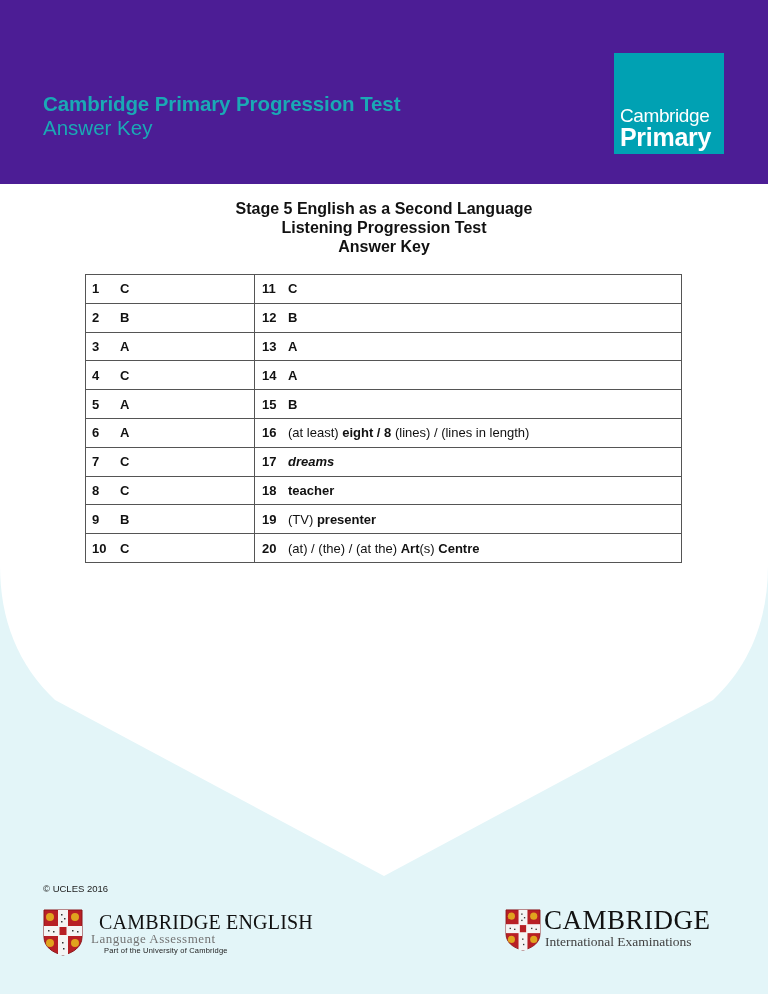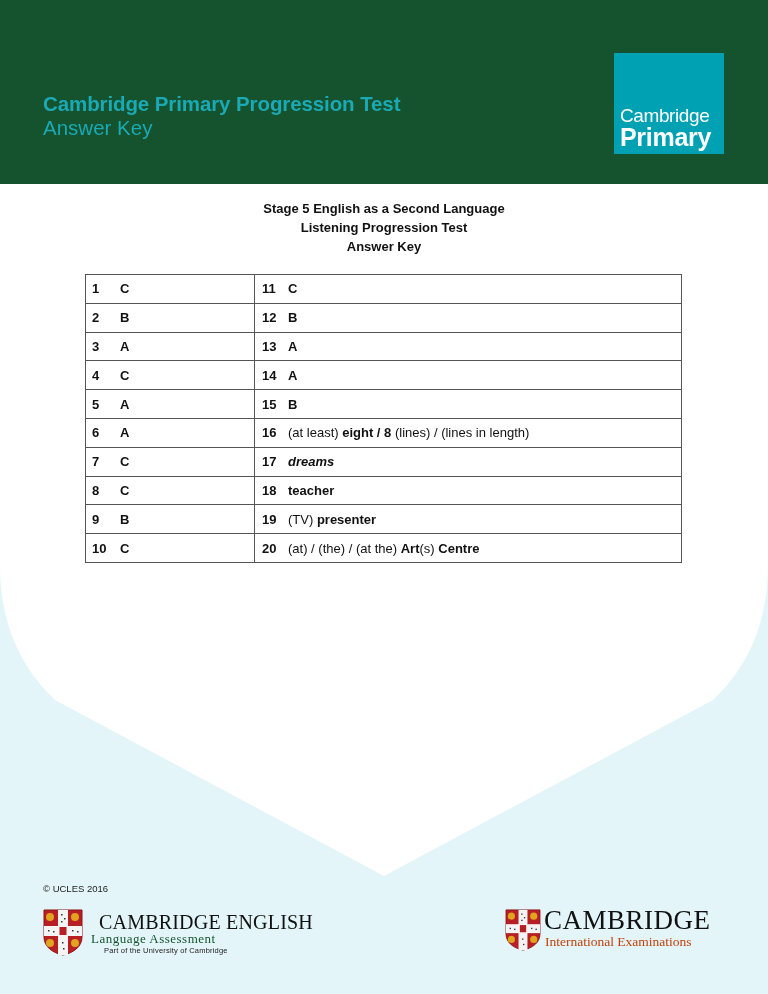--- a/index.html
+++ b/index.html
@@ -8,21 +8,21 @@
       background: #e3f5f8;
       font-family: "Liberation Sans", sans-serif;
       color: #111;
     }
     .shield {
       position: absolute; left: 0; top: 0; width: 768px; height: 994px;
       z-index: 0;
     }
     .header {
       position: absolute; left: 0; top: 0; width: 768px; height: 184px;
-      background: #14532d; z-index: 1;
+      background: #4c1d95; z-index: 1;
     }
     .header-title {
       position: absolute; left: 43px; top: 92px;
       font-size: 20.5px; font-weight: bold; color: #1aa9b5; letter-spacing: -0.1px;
     }
     .header-subtitle {
       position: absolute; left: 43px; top: 116px;
       font-size: 20.5px; color: #1aa9b5;
     }
     .logo-box {
@@ -30,21 +30,21 @@
       background: #00a1b3; color: #fff;
     }
     .logo-line1 {
       position: absolute; left: 6px; top: 52px; font-size: 19px; letter-spacing: -0.4px;
     }
     .logo-line2 {
       position: absolute; left: 6px; top: 70px; font-size: 25px; font-weight: bold; letter-spacing: -0.3px;
     }
     .doc-title {
       position: absolute; left: 0; width: 768px; top: 199px; z-index: 2;
-      text-align: center; font-weight: bold; font-size: 13px; line-height: 19px;
+      text-align: center; font-weight: bold; font-size: 16px; line-height: 19px;
     }
     .doc-title div { margin-left: 0; }
     table.answers {
       position: absolute; left: 85px; top: 274px; width: 597px;
       border-collapse: collapse; z-index: 2;
       font-size: 13px;
     }
     table.answers td {
       border: 1px solid #555; height: 27.8px; padding: 0; vertical-align: middle;
     }
@@ -57,33 +57,33 @@
     .copyright {
       position: absolute; left: 43px; top: 883px; font-size: 9.5px; z-index: 2; color: #222;
     }
     .crest { position: absolute; z-index: 2; }
     .ce-text1 {
       position: absolute; left: 90px; top: 911px; z-index: 2;
       font-family: "Liberation Serif", serif; font-size: 20px; letter-spacing: 0.2px; color: #111; margin-left: 9px;
     }
     .ce-text2 {
       position: absolute; left: 91px; top: 931px; z-index: 2;
-      font-family: "Liberation Serif", serif; font-size: 13px; letter-spacing: 0.5px; color: #14532d;
+      font-family: "Liberation Serif", serif; font-size: 13px; letter-spacing: 0.5px; color: #737373;
     }
     .ce-text3 {
       position: absolute; left: 91px; top: 946px; z-index: 2;
       font-family: "Liberation Sans", sans-serif; font-size: 7.5px; letter-spacing: 0.2px; color: #222; padding-left: 13px;
     }
     .cie-text1 {
       position: absolute; left: 544px; top: 905px; z-index: 2;
       font-family: "Liberation Serif", serif; font-size: 27px; letter-spacing: 0.5px; color: #111;
     }
     .cie-text2 {
       position: absolute; left: 545px; top: 934px; z-index: 2;
-      font-family: "Liberation Serif", serif; font-size: 13.5px; color: #c2410c;
+      font-family: "Liberation Serif", serif; font-size: 13.5px; color: #404040;
     }
   </style>
 </head>
 <body>
 
 <svg class="shield" viewBox="0 0 768 994" xmlns="http://www.w3.org/2000/svg">
   <path d="M0,184 L768,184 L768,565 C768,620 750,665 713,700 L384,876 L55,700 C18,665 0,620 0,565 Z" fill="#ffffff"></path>
 </svg>
 
 <div class="header">

